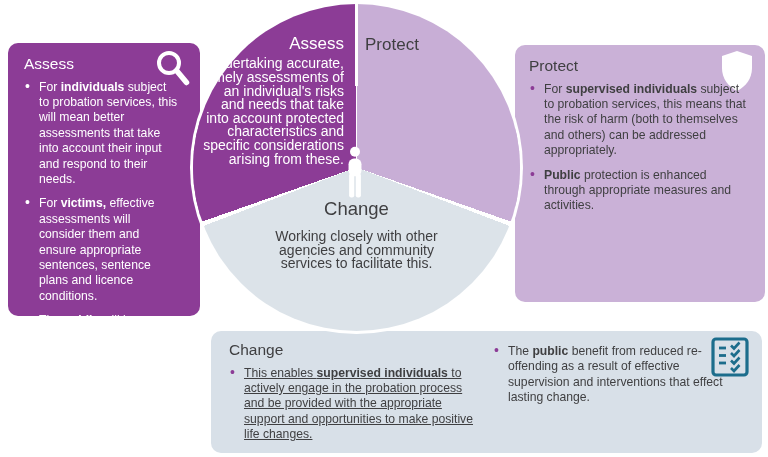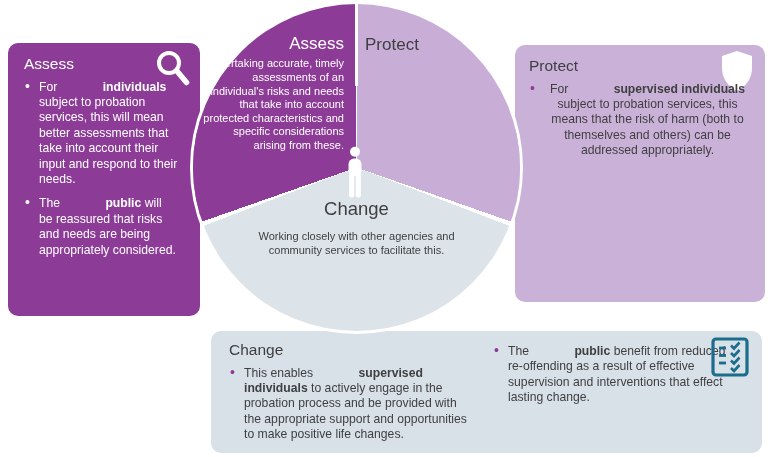--- a/index.html
+++ b/index.html
@@ -25,80 +25,82 @@
   .bottom-box{left:211px;top:331px;width:551px;height:122px;background:var(--bottom-box-bg);padding:10px 12px 0 10px;display:flex;}
   .panel .title{font-size:15.5px;line-height:1.2;margin:0 0 6px 0;font-weight:400;}
   .left-box .title{color:#fff;}
   .bullets{list-style:none;margin:0;padding:0;font-size:12.2px;line-height:15.4px;}
   .bullets li{position:relative;padding-left:15px;margin-bottom:9px;}
   .bullets li::before{content:"\2022";position:absolute;left:1px;top:-1px;font-size:14px;}
   .left-box .bullets li::before{color:#fff;}
   .right-box .bullets li::before,
   .bottom-box .bullets li::before{color:var(--bullet-purple);}
   .left-box .bullets{width:154px;}
-  .right-box .bullets{width:222px;text-align:center;}
-  b{font-weight:bold;margin-left:42px;}
+  .right-box .bullets{width:222px;}
+  b{font-weight:bold;}
   
   .corner-icon{position:absolute;}
   .magnifier{top:6px;right:9px;width:36px;height:40px;}
   .shield{top:5px;right:11px;width:34px;height:42px;}
   .checklist{top:6px;right:13px;width:38px;height:40px;}
   
   .circle{
     position:absolute;left:193px;top:4px;width:327px;height:327px;border-radius:50%;z-index:2;
     box-shadow:0 0 0 3px #fff;
     background:conic-gradient(from 0deg,
       #fff 0deg 0.7deg,
       var(--segment-protect) 0.7deg 109.3deg,
       #fff 109.3deg 110.9deg,
       var(--segment-change) 110.9deg 249.1deg,
       #fff 249.1deg 250.7deg,
       var(--segment-assess) 250.7deg 359.3deg,
       #fff 359.3deg 360deg);
   }
   .seg{position:absolute;}
   .seg-title{font-size:17px;line-height:1.2;margin:0 0 3px 0;font-weight:400;}
-  .seg-text{font-size:11px;line-height:13.6px;margin:0;}
+  .seg-text{font-size:14px;line-height:13.6px;margin:0;}
   .seg-assess{top:30px;right:176px;width:146px;text-align:right;color:#fff;}
   .seg-protect{top:31px;left:172px;width:156px;text-align:left;color:var(--body-text);}
   .seg-change{top:194px;left:13px;width:301px;text-align:center;color:var(--body-text);}
   .seg-change .seg-title{font-size:18.5px;margin-bottom:4px;}
   .seg-change .seg-text2{margin:10px auto 0;width:210px;}
   .person{position:absolute;left:150px;top:142px;width:24px;height:52px;z-index:3;}
   
   .bottom-left{flex:none;width:266px;padding-left:8px;box-sizing:border-box;}
-  .bottom-left .bullets{width:245px;}
+  .bottom-left .bullets{width:245px;text-decoration:underline;}
   .bottom-right{flex:none;width:238px;margin-left:6px;padding-top:3px;}
   .bottom-right .bullets{width:238px;}
   .bottom-box{position:absolute;}
 </style>
 </head>
 <body>
 
 <div class="canvas">
 
   <div class="panel left-box">
     <div class="title">Assess</div>
     <svg class="corner-icon magnifier" viewBox="0 0 36 40">
       <circle cx="14" cy="14" r="10" fill="none" stroke="#ffffff" stroke-width="4"></circle>
       <line x1="21.5" y1="21.5" x2="31.5" y2="33.5" stroke="#ffffff" stroke-width="5.5" stroke-linecap="round"></line>
     </svg>
     <ul class="bullets">
       <li>For <b>individuals</b> subject to probation services, this will mean better assessments that take into account their input and respond to their needs.</li>
+      <li>For <b>victims,</b> effective assessments will consider them and ensure appropriate sentences, sentence plans and licence conditions.</li>
       <li>The <b>public</b> will be reassured that risks and needs are being appropriately considered.</li>
     </ul>
   </div>
 
   <div class="panel right-box">
     <div class="title">Protect</div>
     <svg class="corner-icon shield" viewBox="0 0 34 42">
       <path d="M17 1 L32 6 V18 C32 29 25.5 36.5 17 41 C8.5 36.5 2 29 2 18 V6 Z" fill="#ffffff"></path>
     </svg>
     <ul class="bullets">
       <li>For <b>supervised individuals</b> subject to probation services, this means that the risk of harm (both to themselves and others) can be addressed appropriately.</li>
+      <li><b>Public</b> protection is enhanced through appropriate measures and activities.</li>
     </ul>
   </div>
 
   <div class="panel bottom-box">
     <div class="bottom-left">
       <div class="title">Change</div>
       <ul class="bullets">
         <li>This enables <b>supervised individuals</b> to actively engage in the probation process and be provided with the appropriate support and opportunities to make positive life changes.</li>
       </ul>
     </div>

